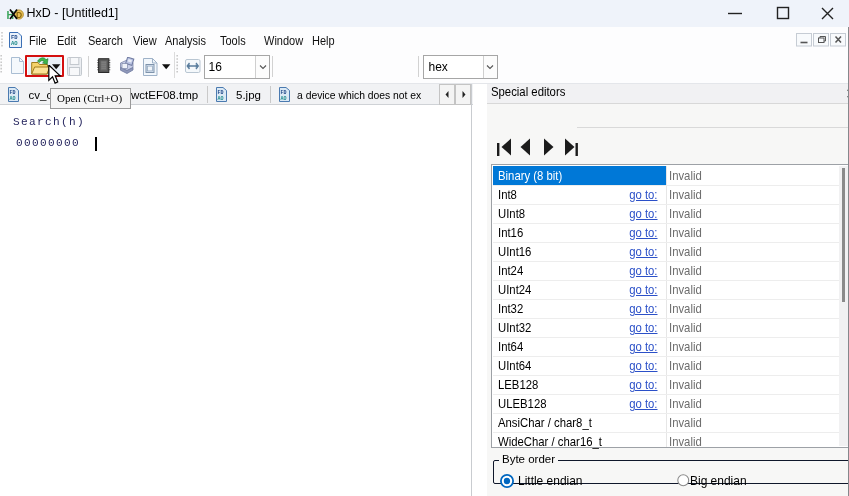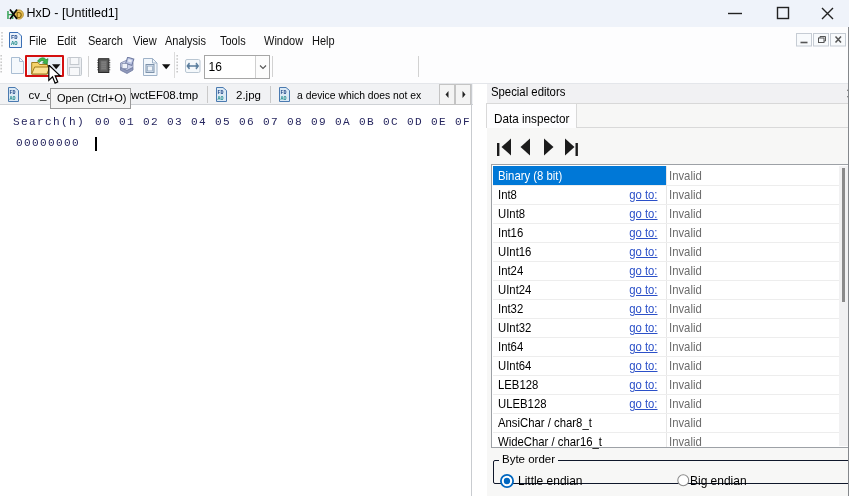--- a/index.html
+++ b/index.html
@@ -45,21 +45,21 @@
   .rowsep{position:absolute;left:1px;width:346px;height:1px;background:#ededed;}
   #coldiv{position:absolute;left:173.5px;top:1px;width:1px;height:281px;background:#e6e6e6;}
   #sbtrack{position:absolute;right:1px;top:1px;width:15px;height:280.5px;background:#f1f1f2;}
   #sbthumb{position:absolute;right:9.5px;top:3px;width:3px;height:134px;background:#8a8a8a;}
   
   #bo{left:5.5px;top:375.5px;width:361.5px;height:24px;border:1px solid #0f172a;border-radius:2px;box-sizing:border-box;}
   #bo .lbl{position:absolute;left:5.5px;top:-7.5px;background:#f7f7f6;padding:0 3px;font-size:11.5px;color:#000;}
   .radio-lbl{position:absolute;top:13px;font-size:12.6px;color:#000;transform:scaleX(0.95);transform-origin:0 0;}
   
   #tooltip{left:50px;top:88px;width:81px;height:20.5px;background:#f5f5f5;border:1px solid #999;box-sizing:border-box;}
-  #tooltip .t{position:absolute;left:6px;top:3px;font-size:11px;color:#000;white-space:nowrap;}
+  #tooltip .t{position:absolute;left:6px;top:3px;font-size:11px;color:#000;white-space:nowrap;font-family:Liberation Serif, serif;}
   .edge{position:absolute;top:0;width:1px;height:496px;background:#c3c8d0;}
 </style>
 </head>
 <body>
 <div id="win">
 
   <div class="abs" id="titlebar"></div>
   <svg class="abs" style="left:7px;top:7px" width="17" height="15" viewBox="0 0 17 15">
     <text x="-0.5" y="11.5" font-size="10.5" font-weight="bold" fill="#3aa55b" font-family="Liberation Sans">H</text>
     <circle cx="11.8" cy="7.5" r="4.6" fill="#eac055" stroke="#a8821e" stroke-width="0.8"></circle>
@@ -167,68 +167,71 @@
   </svg>
   <div class="combo" style="left:204px;width:64px">
     <div class="txt" style="left:3.5px">16</div>
       <div class="btn"></div>
     <svg class="chev" viewBox="0 0 8 8">
         <path d="M1 2.5 L4 5.5 L7 2.5" stroke="#555" fill="none" stroke-width="1.1"></path>
       </svg>
   </div>
   <div class="vsep" style="left:272px;top:56px;height:21px"></div>
   <div class="vsep" style="left:418px;top:56px;height:21px"></div>
+  <div class="combo" style="left:422.5px;width:73px">
+    <div class="txt">hex</div>
+      <div class="btn"></div>
+    <svg class="chev" viewBox="0 0 8 8">
+        <path d="M1 2.5 L4 5.5 L7 2.5" stroke="#555" fill="none" stroke-width="1.1"></path>
+      </svg>
+  </div>
 
   <div class="abs" id="tabbar"></div>
   <svg class="abs" style="left:8px;top:87px" width="11" height="15" viewBox="0 0 11 15">
     <path d="M0.5 0.5 H7 L10.5 3.5 V14.5 H0.5 Z" fill="#dbe9f5" stroke="#4a7ab0"></path>
     <text x="1.5" y="6.5" font-size="5" font-weight="bold" fill="#1c4587" font-family="Liberation Mono">FD</text>
     <text x="1.5" y="12.5" font-size="5" font-weight="bold" fill="#1f8b8b" font-family="Liberation Mono">AO</text>
   </svg>
   <div class="tablabel" style="left:28.5px">cv_c</div>
   <div class="tablabel" style="left:131px">wctEF08.tmp</div>
   <div class="tabdiv" style="left:206.5px"></div>
   <svg class="abs" style="left:215.5px;top:87px" width="11" height="15" viewBox="0 0 11 15">
     <path d="M0.5 0.5 H7 L10.5 3.5 V14.5 H0.5 Z" fill="#dbe9f5" stroke="#4a7ab0"></path>
     <text x="1.5" y="6.5" font-size="5" font-weight="bold" fill="#1c4587" font-family="Liberation Mono">FD</text>
     <text x="1.5" y="12.5" font-size="5" font-weight="bold" fill="#1f8b8b" font-family="Liberation Mono">AO</text>
   </svg>
-  <div class="tablabel" style="left:236px">2.jpg</div>
+  <div class="tablabel" style="left:236px">5.jpg</div>
   <div class="tabdiv" style="left:270px"></div>
   <svg class="abs" style="left:279px;top:87px" width="11" height="15" viewBox="0 0 11 15">
     <path d="M0.5 0.5 H7 L10.5 3.5 V14.5 H0.5 Z" fill="#dbe9f5" stroke="#4a7ab0"></path>
     <text x="1.5" y="6.5" font-size="5" font-weight="bold" fill="#1c4587" font-family="Liberation Mono">FD</text>
     <text x="1.5" y="12.5" font-size="5" font-weight="bold" fill="#1f8b8b" font-family="Liberation Mono">AO</text>
   </svg>
   <div class="tablabel" style="left:296.5px;white-space:nowrap;transform:scaleX(0.9);transform-origin:0 0">a device which does not ex</div>
 
   <svg class="abs" style="left:439px;top:84px" width="33" height="21" viewBox="0 0 33 21">
     <rect x="0.5" y="0.5" width="15" height="20" fill="#f4f4f4" stroke="#c4c4c4"></rect>
     <rect x="16.5" y="0.5" width="15" height="20" fill="#f4f4f4" stroke="#c4c4c4"></rect>
     <path d="M9.5 7 L6.5 10.5 L9.5 14 Z" fill="#222"></path>
     <path d="M23.5 7 L26.5 10.5 L23.5 14 Z" fill="#222"></path>
   </svg>
 
   <div class="abs mono" id="hexheader">Search(h)</div>
-  <div class="abs mono" id="hexcols">00 01 02 03 04 05 06 07 08 09 0A 0B 0C 0D 0E 0F</div>
   <div class="abs mono" id="hexoffset">00000000</div>
   <div class="abs" id="caret"></div>
 
   <div class="abs" style="left:471.3px;top:84px;width:1.2px;height:412px;background:#c9ccd0"></div>
 
   <div class="abs" id="panel">
     <div class="abs" id="panelhdr">
         <div class="t">Special editors</div>
       </div>
     <svg class="abs" style="left:359px;top:3.5px" width="11" height="11" viewBox="0 0 11 11">
       <path d="M1.7 1.7 L9.3 9.3 M9.3 1.7 L1.7 9.3" stroke="#222" stroke-width="1.5"></path>
     </svg>
-    <div class="abs" id="ditab">
-        <div class="t">Data inspector</div>
-      </div>
     <div class="abs" id="ditabline"></div>
 
     <svg class="abs" style="left:8.5px;top:53.5px" width="92" height="20" viewBox="0 0 92 20">
       <rect x="1" y="5" width="2.4" height="13" fill="#1c1c1c"></rect>
       <path d="M15 0.5 L5.5 9 L15 17.5 Z" fill="#1c1c1c"></path>
       <path d="M34 0.5 L24.5 9 L34 17.5 Z" fill="#1c1c1c"></path>
       <path d="M48 0.5 L57.5 9 L48 17.5 Z" fill="#1c1c1c"></path>
       <path d="M69 0.5 L78.5 9 L69 17.5 Z" fill="#1c1c1c"></path>
       <rect x="79.5" y="5" width="2.4" height="13" fill="#1c1c1c"></rect>
     </svg>

